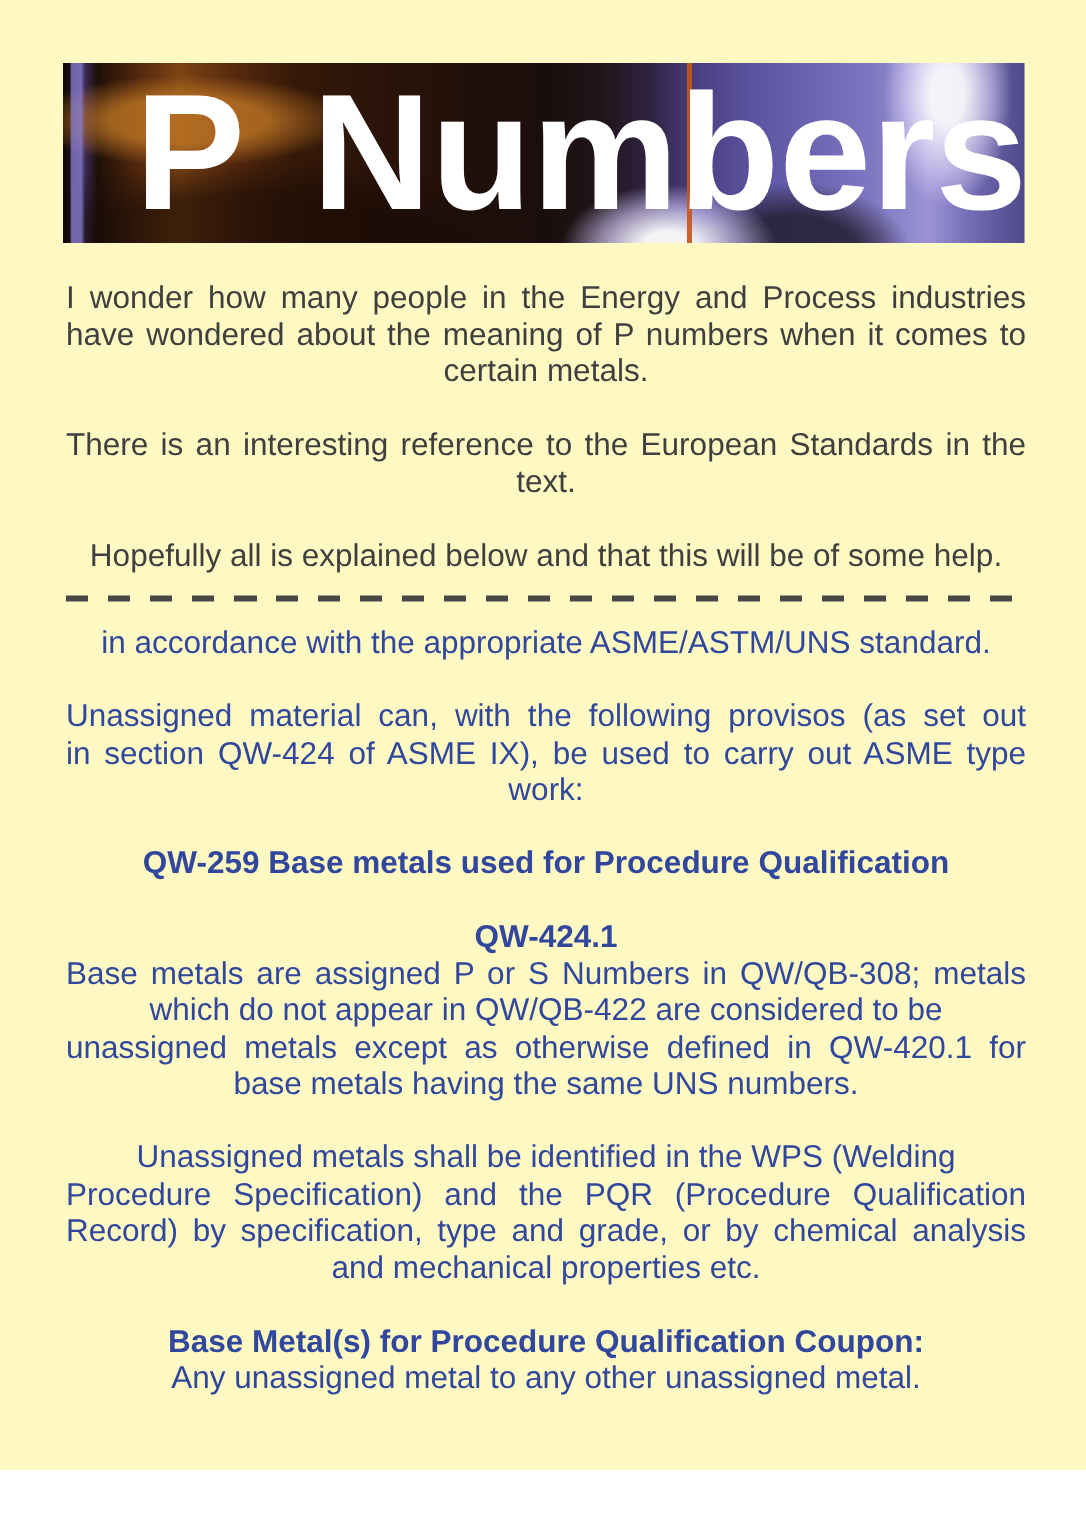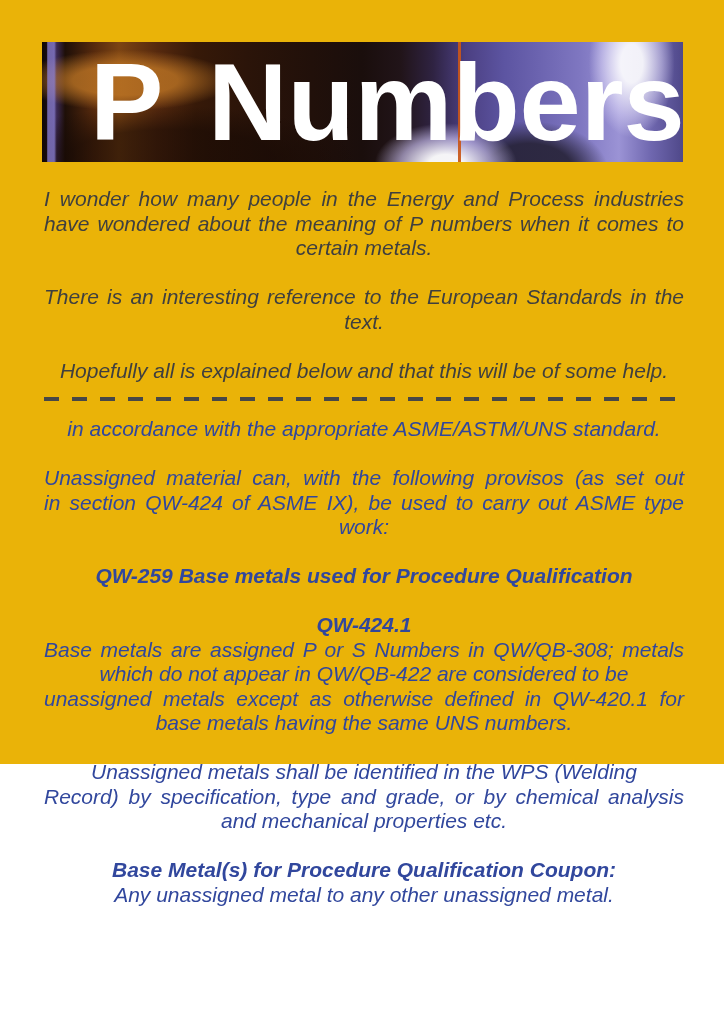--- a/index.html
+++ b/index.html
@@ -1,20 +1,20 @@
 <!DOCTYPE html>
 <html><head>
 <meta charset="utf-8">
 <style>
   html,body{margin:0;padding:0;}
   body{
     width:724px;height:1024px;background:#ffffff;overflow:hidden;
     font-family:"Liberation Sans","DejaVu Sans",sans-serif;
   }
-  .page{width:724px;height:764px;position:relative;background:#eab308;}
+  .page{width:724px;height:980px;position:relative;background:#fef9c3;}
 
   
   .hero{
     position:absolute;left:42px;top:42px;width:641px;height:120px;
     overflow:hidden;
     background:
       
       linear-gradient(90deg,transparent 0 64.9%,rgba(201,86,25,.92) 64.9% 65.4%,transparent 65.4% 100%),
       
       radial-gradient(ellipse 95px 55px at 63% 102%,rgba(255,255,255,.95) 0 18%,rgba(216,206,255,.6) 48%,rgba(216,206,255,0) 75%),
@@ -38,21 +38,21 @@
   }
   .hero-title{
     position:absolute;left:48px;top:0;height:120px;line-height:120px;
     font-size:110px;font-weight:bold;color:#ffffff;
     letter-spacing:0;word-spacing:16px;white-space:nowrap;
   }
 
   
   .article{
     position:absolute;left:44px;top:187px;width:640px;
-    font-size:21px;line-height:24.5px;font-style:italic;
+    font-size:21px;line-height:24.5px;
   }
   .block{margin:0 0 24.5px 0;}
   .dark{color:#3f3f3f;}
   .blue{color:#31479d;}
   .b{font-weight:bold;}
   .line{display:block;}
   .fill{text-align:justify;text-align-last:justify;}
   .end{text-align:center;}
 
   .divider{
@@ -107,20 +107,21 @@
     <div class="block blue">
       <span class="line end b">QW-424.1</span>
       <span class="line fill">Base metals are assigned P or S Numbers in QW/QB-308; metals</span>
       <span class="line end">which do not appear in QW/QB-422 are considered to be</span>
       <span class="line fill">unassigned metals except as otherwise defined in QW-420.1 for</span>
       <span class="line end">base metals having the same UNS numbers.</span>
     </div>
 
     <div class="block blue">
       <span class="line end">Unassigned metals shall be identified in the WPS (Welding</span>
+      <span class="line fill">Procedure Specification) and the PQR (Procedure Qualification</span>
       <span class="line fill">Record) by specification, type and grade, or by chemical analysis</span>
       <span class="line end">and mechanical properties etc.</span>
     </div>
 
     <div class="block blue">
       <span class="line end b">Base Metal(s) for Procedure Qualification Coupon:</span>
       <span class="line end">Any unassigned metal to any other unassigned metal.</span>
     </div>
 
   </div>

